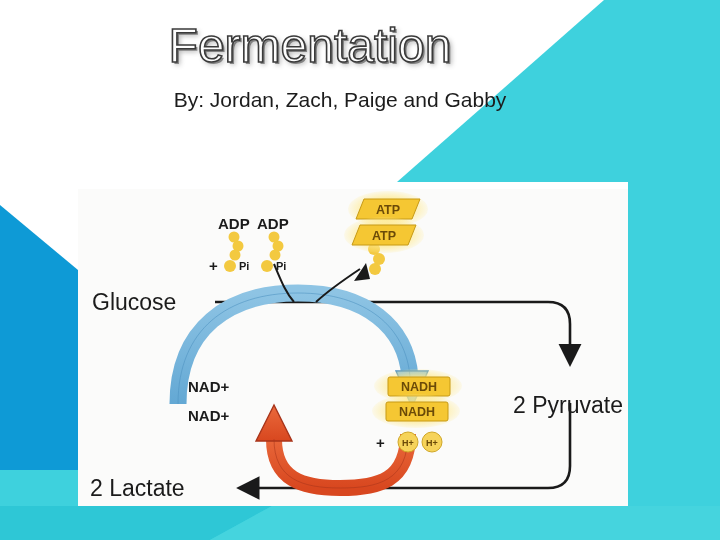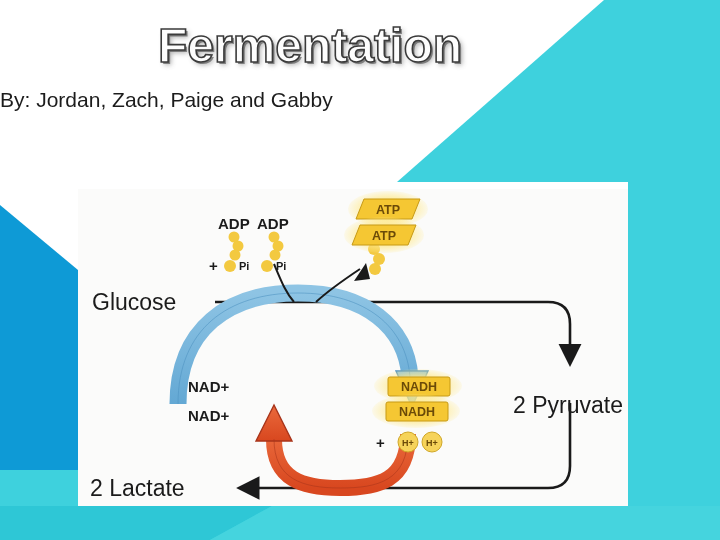--- a/index.html
+++ b/index.html
@@ -32,36 +32,36 @@
 
   
   .title {
     position: absolute;
     left: 0;
     top: 20px;
     width: 620px;
     text-align: center;
     font-family: "Liberation Sans", sans-serif;
     font-size: 48px;
-    font-weight: 700;
+    font-weight: 400;
     letter-spacing: 0px;
     color: #fdfdfd;
     -webkit-text-stroke: 1.6px #3a3a3a;
     text-shadow:
        2px 2px 0 rgba(60,60,60,0.55),
        3px 3px 5px rgba(80,80,80,0.45);
     white-space: nowrap;
     line-height: 1.1;
   }
   .subtitle {
     position: absolute;
     left: 0;
     top: 88px;
     width: 680px;
-    text-align: left;
+    text-align: center;
     font-family: "Liberation Sans", sans-serif;
     font-size: 21px;
     color: #1c1c1c;
     white-space: nowrap;
   }
 
   
   .diagram-panel {
     position: absolute;
     left: 78px;

